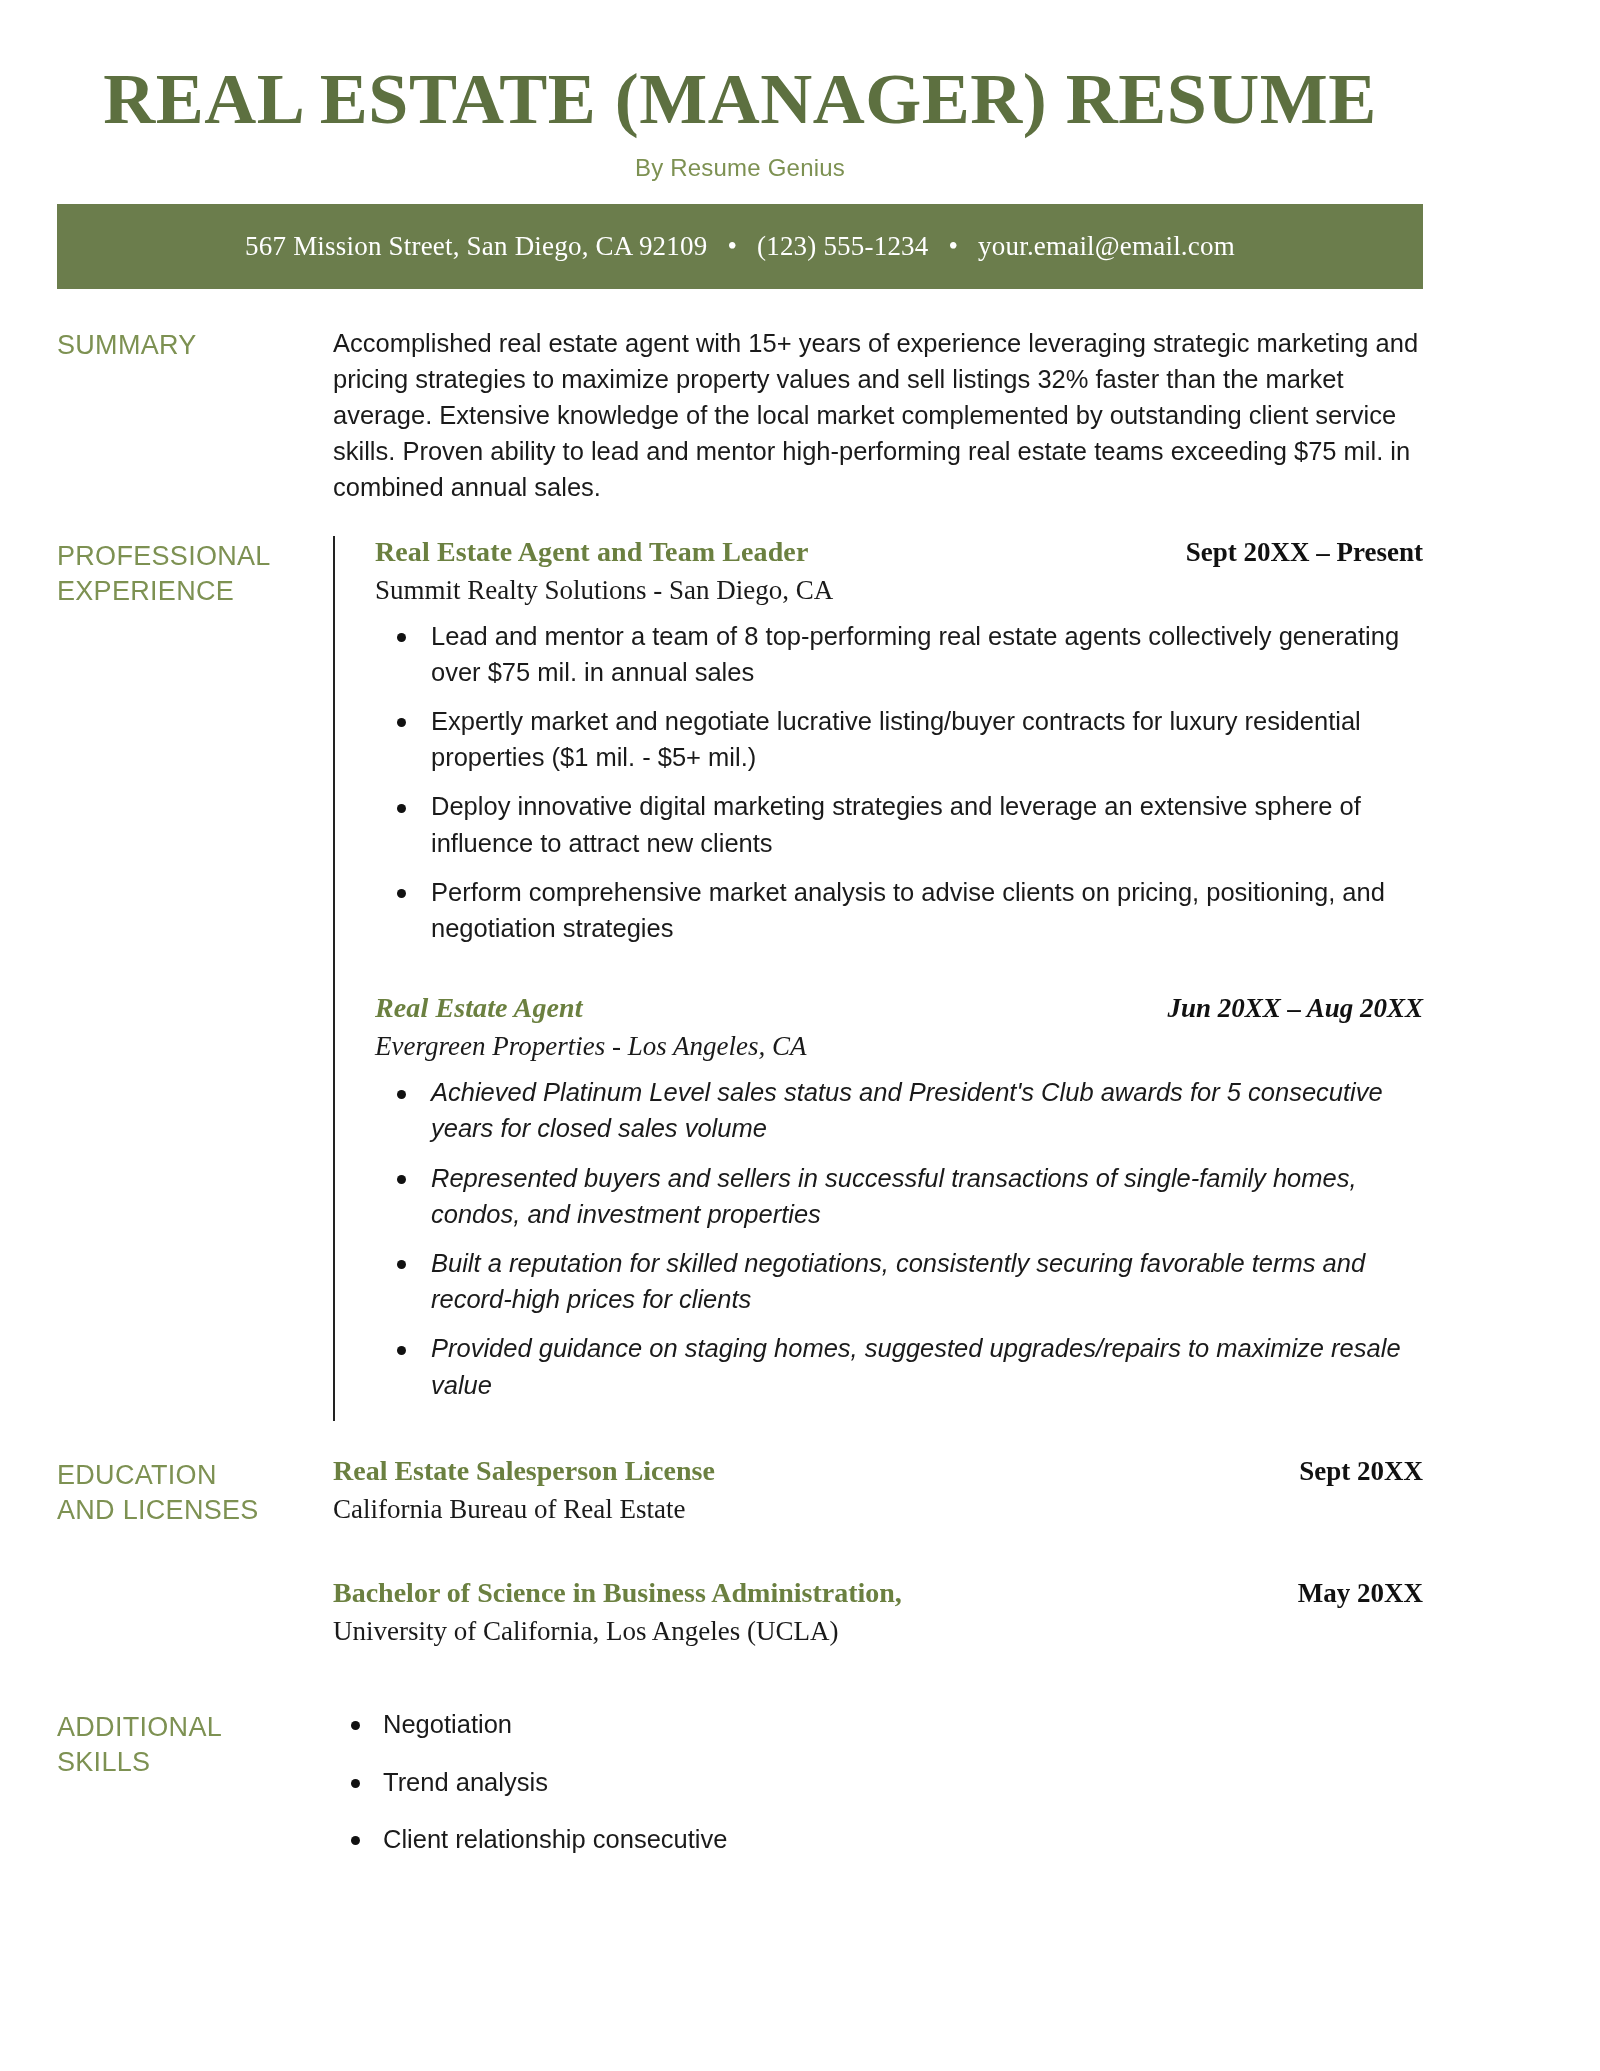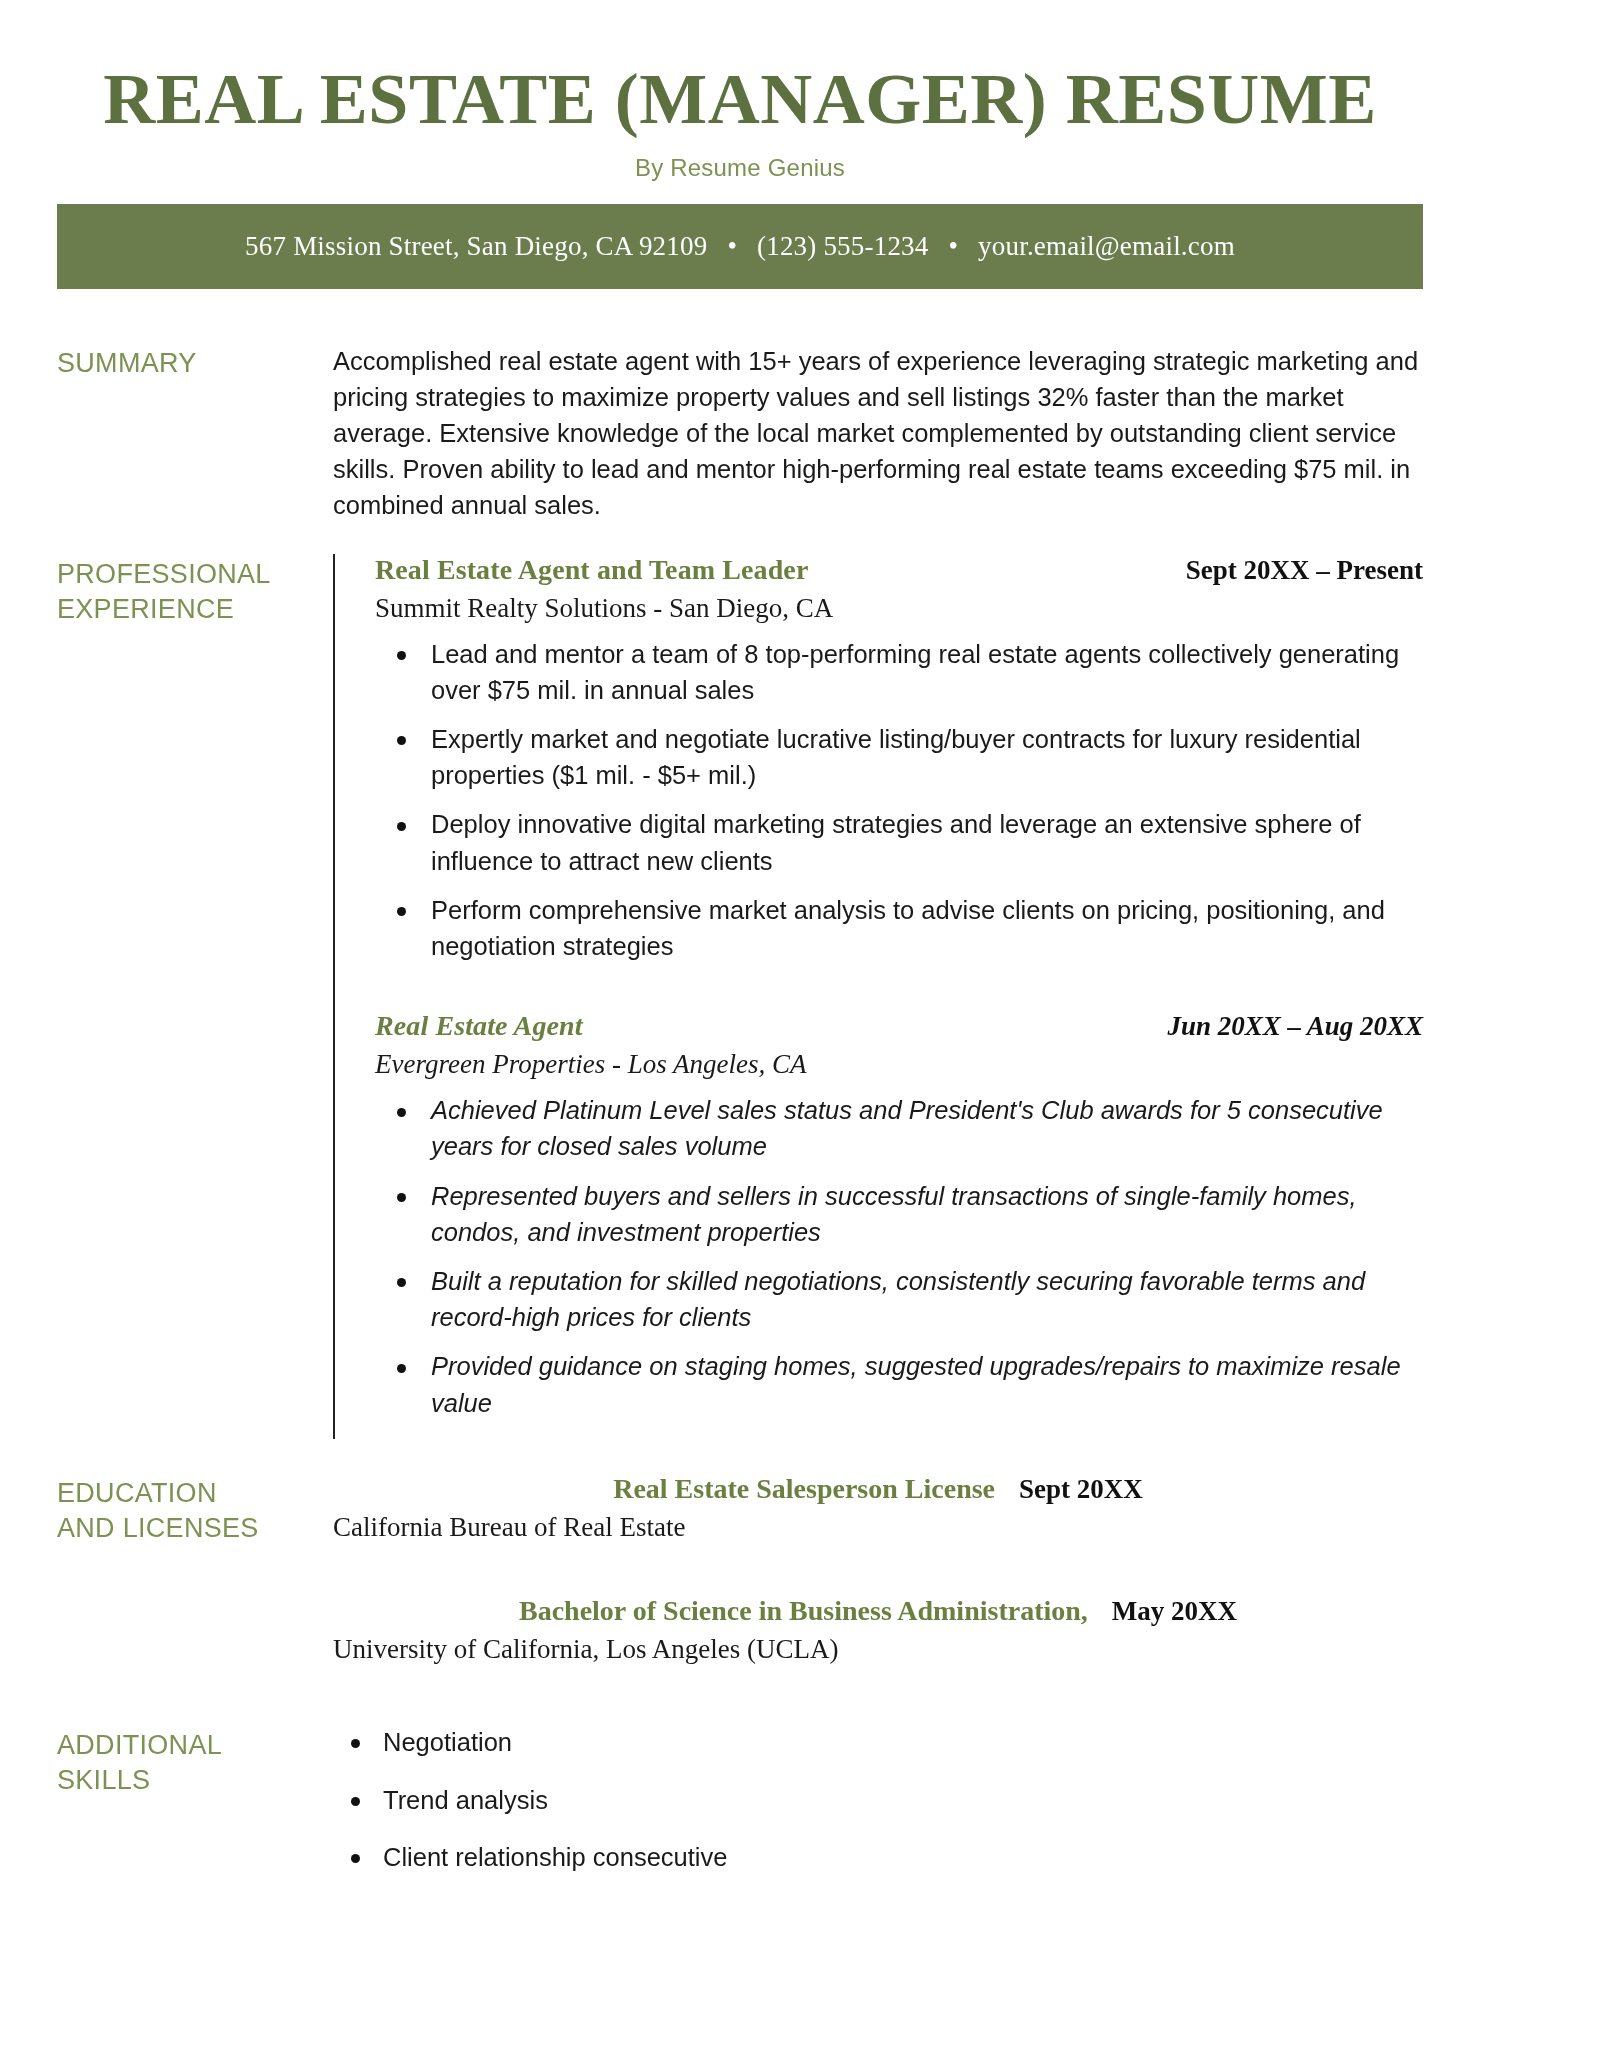--- a/index.html
+++ b/index.html
@@ -84,21 +84,21 @@
     box-sizing: border-box;
     padding-right: 10px;
   }
   .section-body {
     flex: 1 1 auto;
     min-width: 0;
     position: relative;
   }
 
   
-  .summary-section { margin-top: 54px; }
+  .summary-section { margin-top: 36px; }
   .summary-text {
     font-family: "Liberation Sans", sans-serif;
     font-size: 25.5px;
     line-height: 1.42;
     color: #1a1a1a;
     text-align: left;
   }
 
   
   .experience-section { margin-top: 30px; }
@@ -160,21 +160,21 @@
     border-radius: 50%;
     background: #111111;
   }
 
   
   .education-section { margin-top: 34px; }
   .edu-entry + .edu-entry { margin-top: 52px; }
   .edu-head {
     display: flex;
     align-items: baseline;
-    justify-content: center;
+    justify-content: space-between;
   }
   .edu-title {
     font-family: "Liberation Serif", serif;
     font-weight: bold;
     font-size: 28px;
     color: #6b8040;
   }
   .edu-date {
     font-family: "Liberation Serif", serif;
     font-weight: bold;

